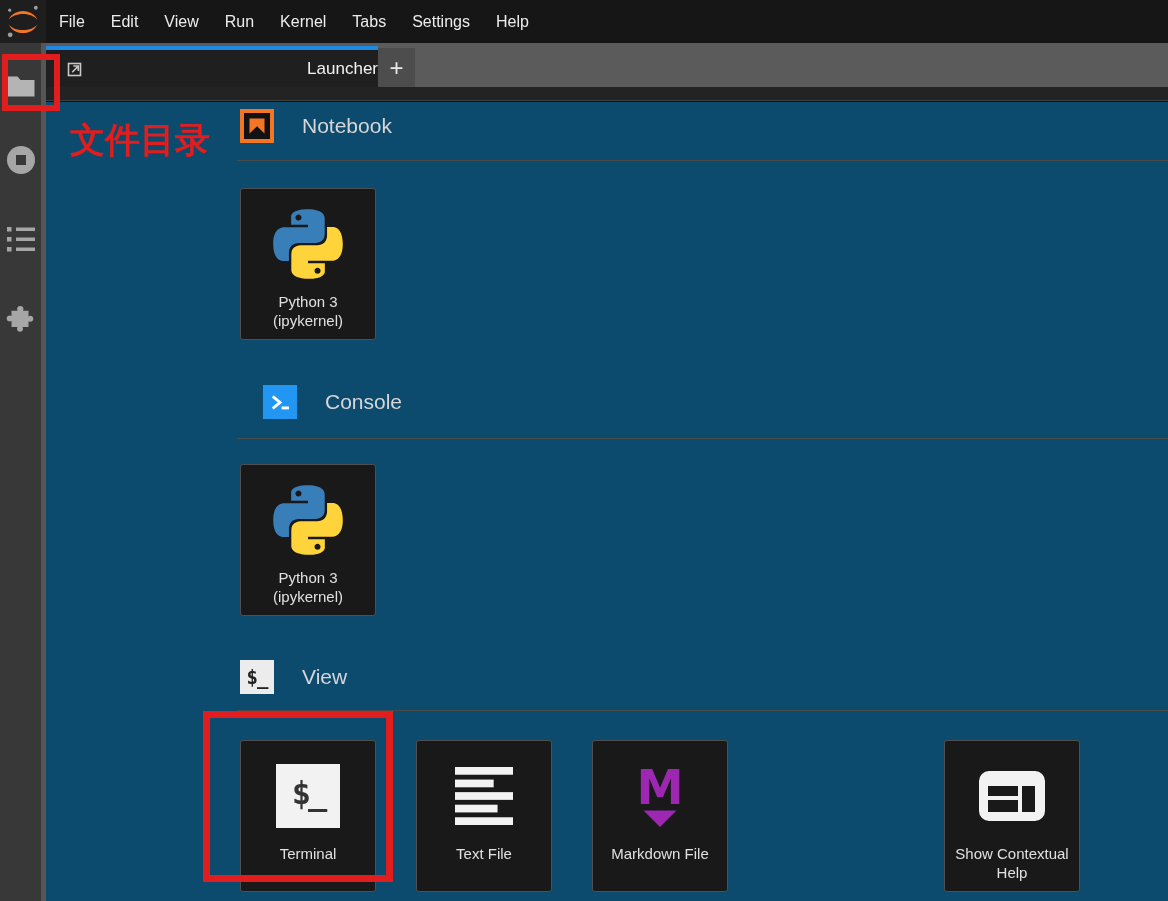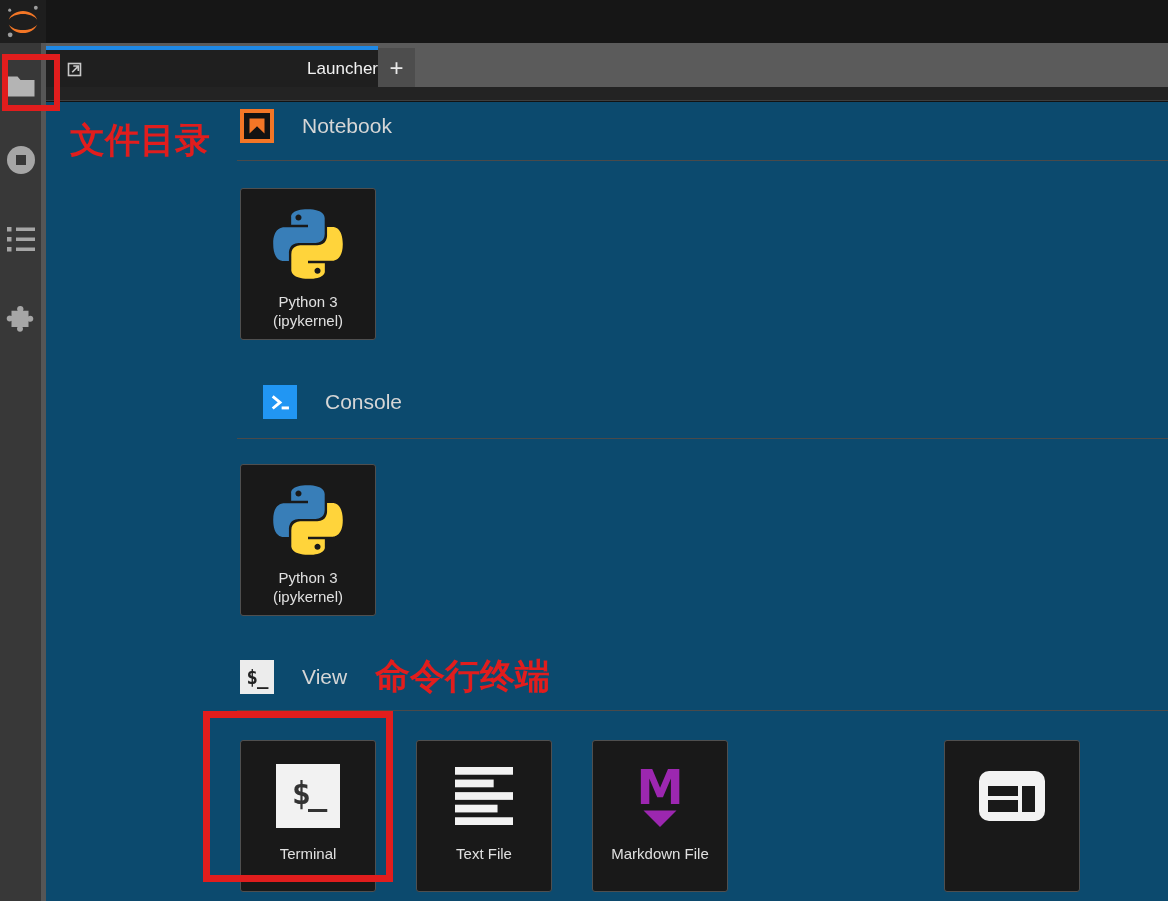--- a/index.html
+++ b/index.html
@@ -73,20 +73,30 @@
   <div class="menubar">
     <div class="logo-box">
       <svg width="38" height="38" viewBox="0 0 40 40">
         <path d="M20 28.5c-6.5 0-12.2-2.4-15-6 2.2 5.3 8 9 15 9s12.8-3.7 15-9c-2.8 3.6-8.5 6-15 6z" fill="#F37626"></path>
         <path d="M20 11.5c6.5 0 12.2 2.4 15 6-2.2-5.3-8-9-15-9s-12.8 3.7-15 9c2.8-3.6 8.5-6 15-6z" fill="#F37626"></path>
         <circle cx="6" cy="7.5" r="1.6" fill="#9e9e9e"></circle>
         <circle cx="33.5" cy="5" r="2" fill="#9e9e9e"></circle>
         <circle cx="6.5" cy="33.5" r="2.5" fill="#9e9e9e"></circle>
       </svg>
     </div>
+    <div class="menu-items">
+      <div class="menu-item">File</div>
+      <div class="menu-item">Edit</div>
+      <div class="menu-item">View</div>
+      <div class="menu-item">Run</div>
+      <div class="menu-item">Kernel</div>
+      <div class="menu-item">Tabs</div>
+      <div class="menu-item">Settings</div>
+      <div class="menu-item">Help</div>
+    </div>
   </div>
 
   <div class="sidebar">
     <div class="side-btn" style="top:30px;">
       <svg width="30" height="25" viewBox="0 0 30 25">
         <path d="M1.5 3.5 h10 l3 3.5 h14 v16.5 h-27 z" fill="#b4b4b4"></path>
       </svg>
     </div>
     <div class="side-btn" style="top:102px;">
       <svg width="30" height="30" viewBox="0 0 30 30">
@@ -212,22 +222,22 @@
 
     <div class="card" style="left:898px; top:638px;">
       <div class="card-icon-area">
         <svg width="68" height="52" viewBox="0 0 68 52">
           <rect x="1" y="1" width="66" height="50" rx="10" fill="#f2f2f2"></rect>
           <rect x="10" y="16" width="30" height="10" fill="#191919"></rect>
           <rect x="10" y="30" width="30" height="12" fill="#191919"></rect>
           <rect x="44" y="16" width="13" height="26" fill="#191919"></rect>
         </svg>
       </div>
+      <div class="card-label">Show Contextual Help</div>
     </div>
 
   </div>
 
   <div class="ann ann-rect-1"></div>
   <div class="ann ann-text ann-text-1">文件目录</div>
-  <div class="ann ann-text ann-text-2">命令行终端</div>
   <div class="ann ann-rect-2"></div>
 
 </div>
 
 </body></html>

